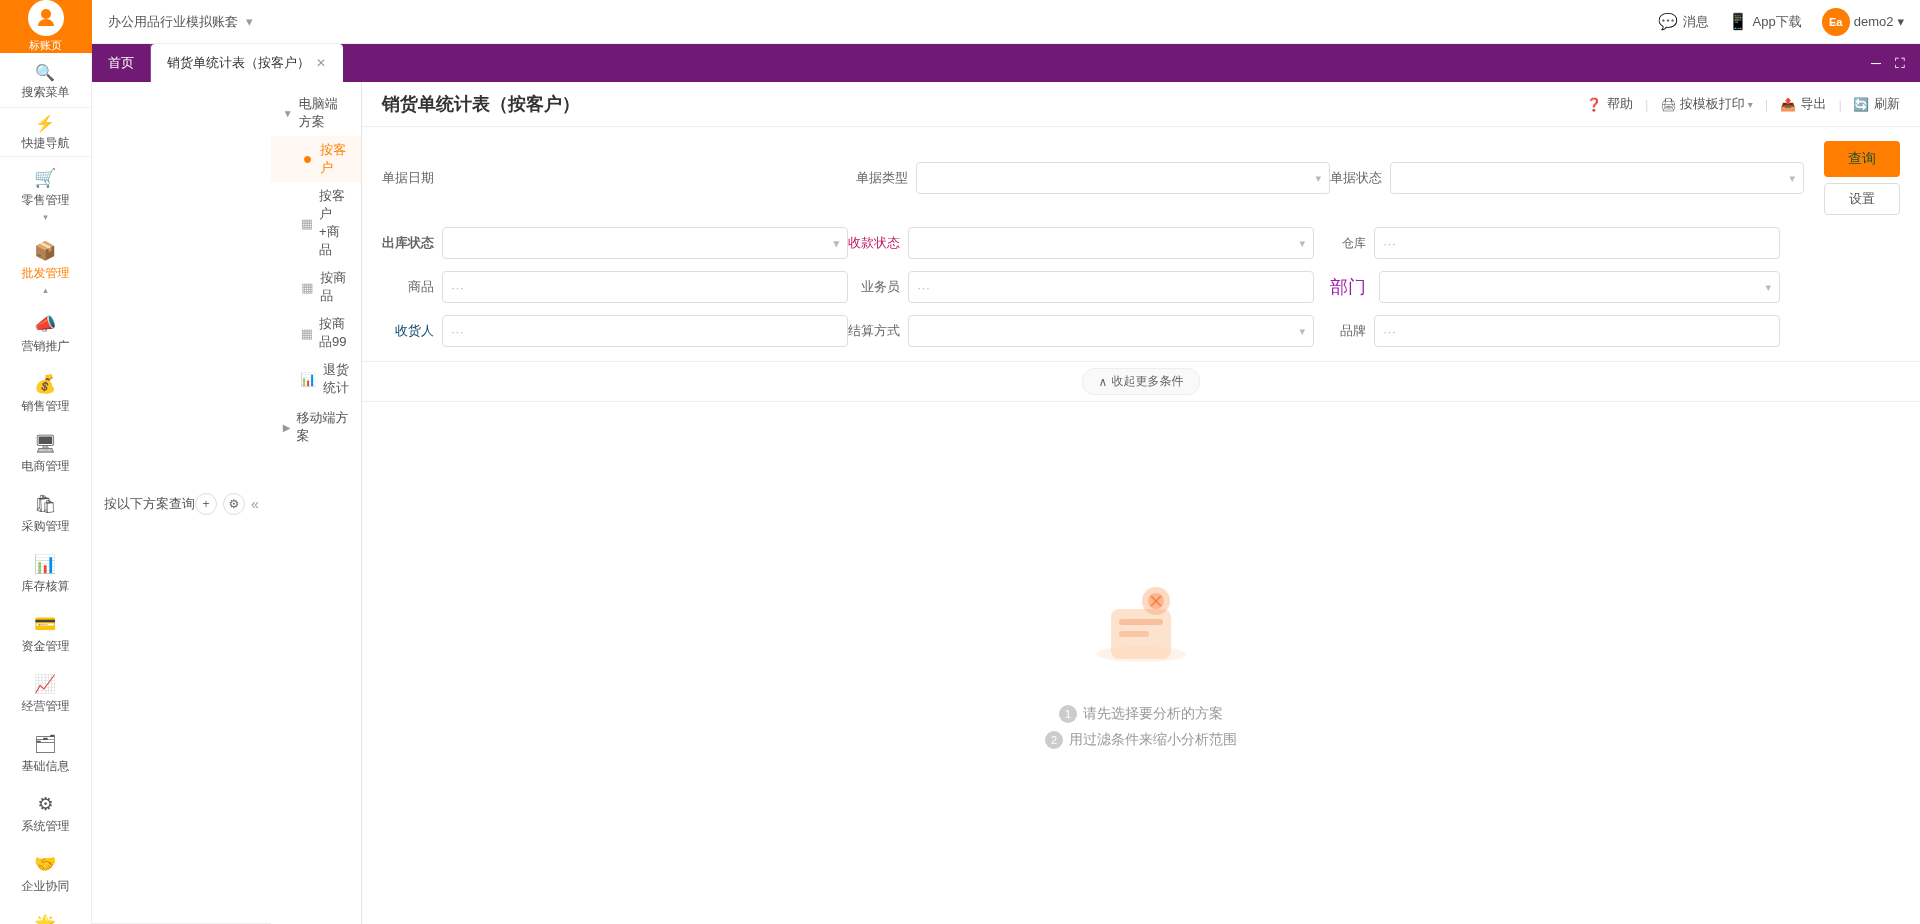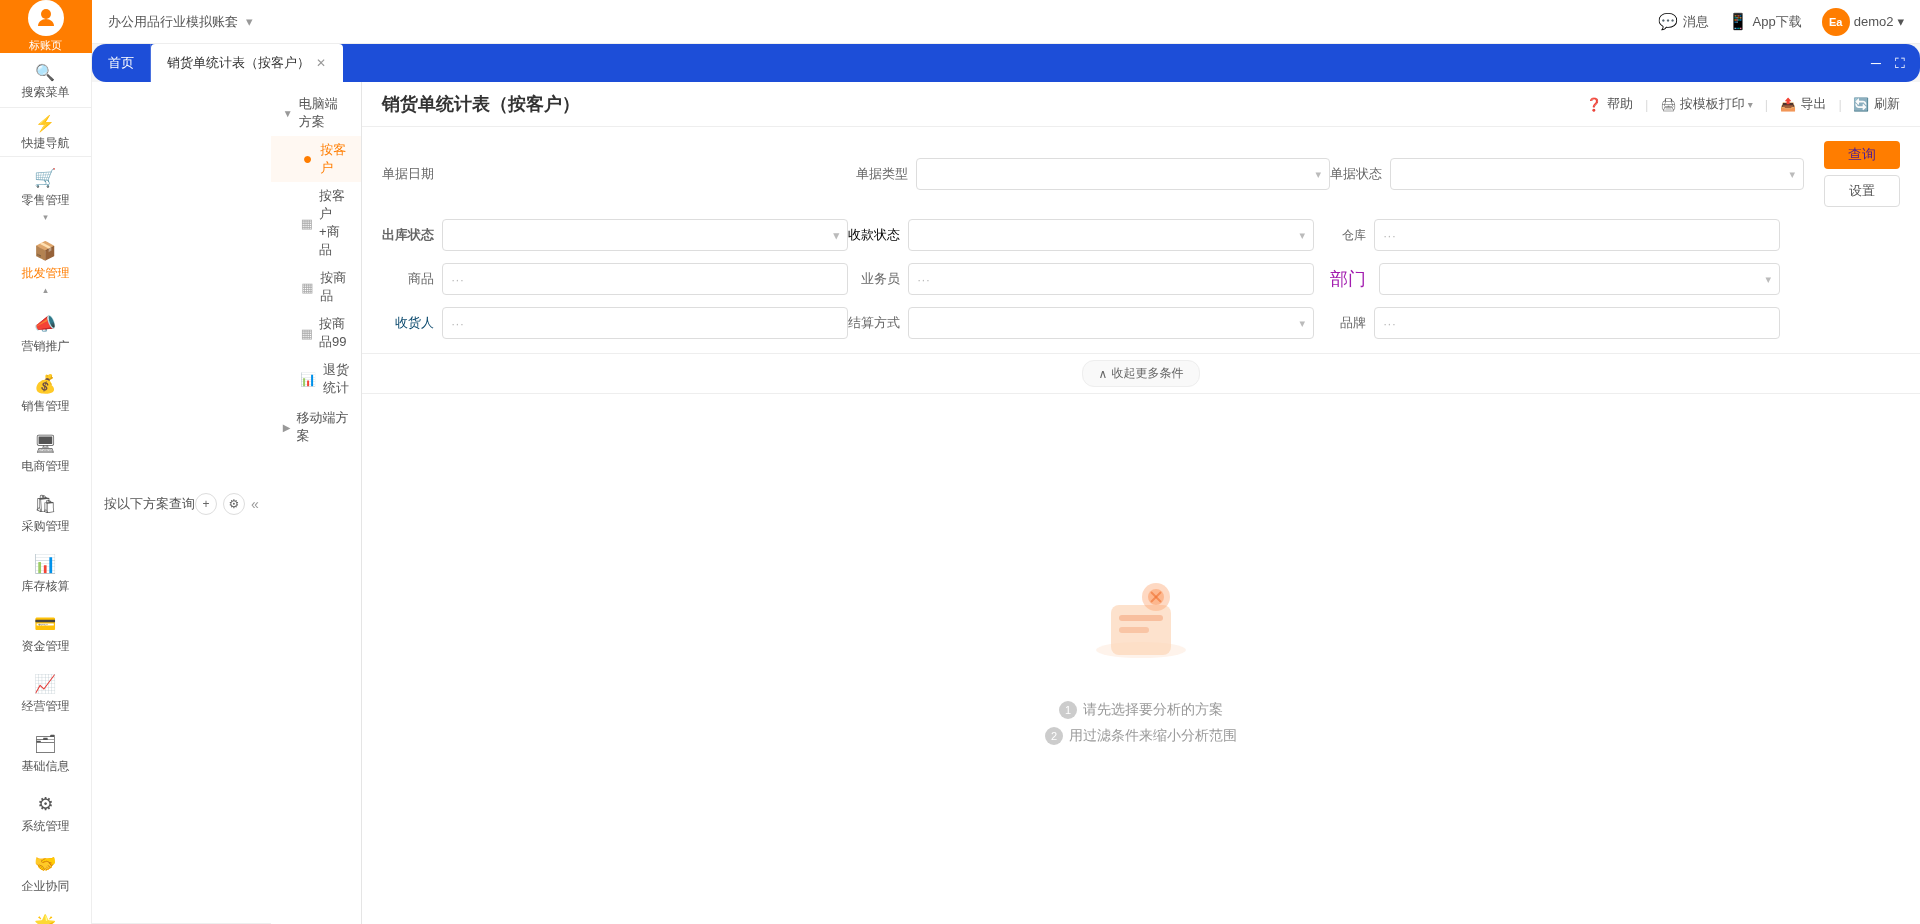--- a/index.html
+++ b/index.html
@@ -26,21 +26,21 @@
     .main-area { flex: 1; display: flex; flex-direction: column; height: 924px; overflow: hidden; }
 
     
     .top-header { height: 44px; background: #fff; display: flex; align-items: center; justify-content: space-between; padding: 0 16px; border-bottom: 1px solid #eee; flex-shrink: 0; }
     .top-header-left { display: flex; align-items: center; gap: 8px; color: #555; font-size: 13px; }
     .top-header-right { display: flex; align-items: center; gap: 20px; color: #555; font-size: 13px; }
     .top-header-right .header-item { display: flex; align-items: center; gap: 4px; cursor: pointer; }
     .user-avatar { width: 28px; height: 28px; background: #ff7d00; border-radius: 50%; display: flex; align-items: center; justify-content: center; color: #fff; font-size: 11px; font-weight: bold; }
 
     
-    .tab-bar { height: 38px; background: #1d4ed8; display: flex; align-items: center; padding: 0 0; flex-shrink: 0; border-radius: 14px; }
+    .tab-bar { height: 38px; background: #701a75; display: flex; align-items: center; padding: 0 0; flex-shrink: 0; }
     .tab-item { height: 38px; padding: 0 16px; display: flex; align-items: center; gap: 6px; cursor: pointer; font-size: 13px; color: rgba(255,255,255,0.85); border-right: 1px solid rgba(255,255,255,0.2); }
     .tab-item.active { background: #fff; color: #333; border-radius: 4px 4px 0 0; margin-bottom: 0; }
     .tab-item .tab-close { font-size: 12px; color: #999; cursor: pointer; }
     .tab-home { background: transparent; color: #fff; }
     .tab-spacer { flex: 1; }
     .tab-window-controls { display: flex; align-items: center; gap: 8px; padding-right: 12px; }
     .tab-window-btn { width: 16px; height: 16px; cursor: pointer; color: #fff; font-size: 14px; display: flex; align-items: center; justify-content: center; }
 
     
     .page-content { flex: 1; display: flex; overflow: hidden; background: #f0f0f0; }
@@ -71,21 +71,21 @@
     .title-action-btn { display: flex; align-items: center; gap: 4px; font-size: 13px; color: #555; cursor: pointer; }
     .title-action-divider { color: #ddd; }
 
     
     .filter-area { background: #fff; padding: 14px 20px; border-bottom: 1px solid #eee; flex-shrink: 0; }
     .date-btn { padding: 4px 8px; border-radius: 3px; font-size: 12px; cursor: pointer; color: #555; border: 1px solid transparent; }
     .date-btn.active { background: #ff7d00; color: #fff; border-color: #ff7d00; border-radius: 50%; padding: 4px 8px; }
 
     
     .filter-actions { display: flex; flex-direction: column; gap: 6px; margin-left: 20px; flex-shrink: 0; }
-    .btn-search { background: #ff7d00; color: #4c1d95; border: none; border-radius: 4px; padding: 0 24px; height: 28px; font-size: 14px; cursor: pointer; white-space: nowrap; }
+    .btn-search { background: #ff7d00; color: #14532d; border: none; border-radius: 4px; padding: 0 24px; height: 36px; font-size: 14px; cursor: pointer; white-space: nowrap; }
     .btn-settings { background: #fff; color: #555; border: 1px solid #ddd; border-radius: 4px; padding: 0 16px; height: 32px; font-size: 13px; cursor: pointer; }
 
     
     .collapse-more { background: #fff; padding: 6px 0; text-align: center; border-bottom: 1px solid #eee; flex-shrink: 0; cursor: pointer; }
     .collapse-more-btn { display: inline-flex; align-items: center; gap: 4px; padding: 4px 16px; border-radius: 12px; border: 1px solid #eee; font-size: 12px; color: #666; background: #f9f9f9; cursor: pointer; }
 
     
     .empty-state { flex: 1; display: flex; flex-direction: column; align-items: center; justify-content: center; background: #fff; }
     .empty-icon { width: 120px; height: 120px; margin-bottom: 16px; position: relative; }
     .empty-text { color: #999; font-size: 14px; margin-bottom: 8px; display: flex; align-items: center; gap: 6px; }
@@ -339,21 +339,21 @@
 
         <div style="display:flex; gap:0; margin-bottom:12px; align-items:center;">
           <div style="display:flex; align-items:center; flex:1;font-weight:bold;">
             <span style="min-width:52px;text-align:right;margin-right:8px;color:#666;font-size:13px;">出库状态</span>
             <div class="fcontrol" style="flex:1;">
               <span style="color:#bbb;"></span>
               <span style="color:#bbb;font-size:11px;">▾</span>
             </div>
           </div>
           <div style="display:flex; align-items:center; flex:1;">
-            <span style="min-width:52px;text-align:right;margin-right:8px;color:#000000;font-size:13px;">收款状态</span>
+            <span style="min-width:52px;text-align:right;margin-right:8px;color:#be185d;font-size:13px;">收款状态</span>
             <div class="fcontrol" style="flex:1;">
               <span style="color:#bbb;"></span>
               <span style="color:#bbb;font-size:11px;">▾</span>
             </div>
           </div>
           <div style="display:flex; align-items:center; flex:1;">
             <span style="min-width:52px;text-align:right;margin-right:8px;color:#666;font-size:12px;">仓库</span>
             <div class="fcontrol" style="flex:1;">
               <span style="color:#bbb;">···</span>
             </div>

